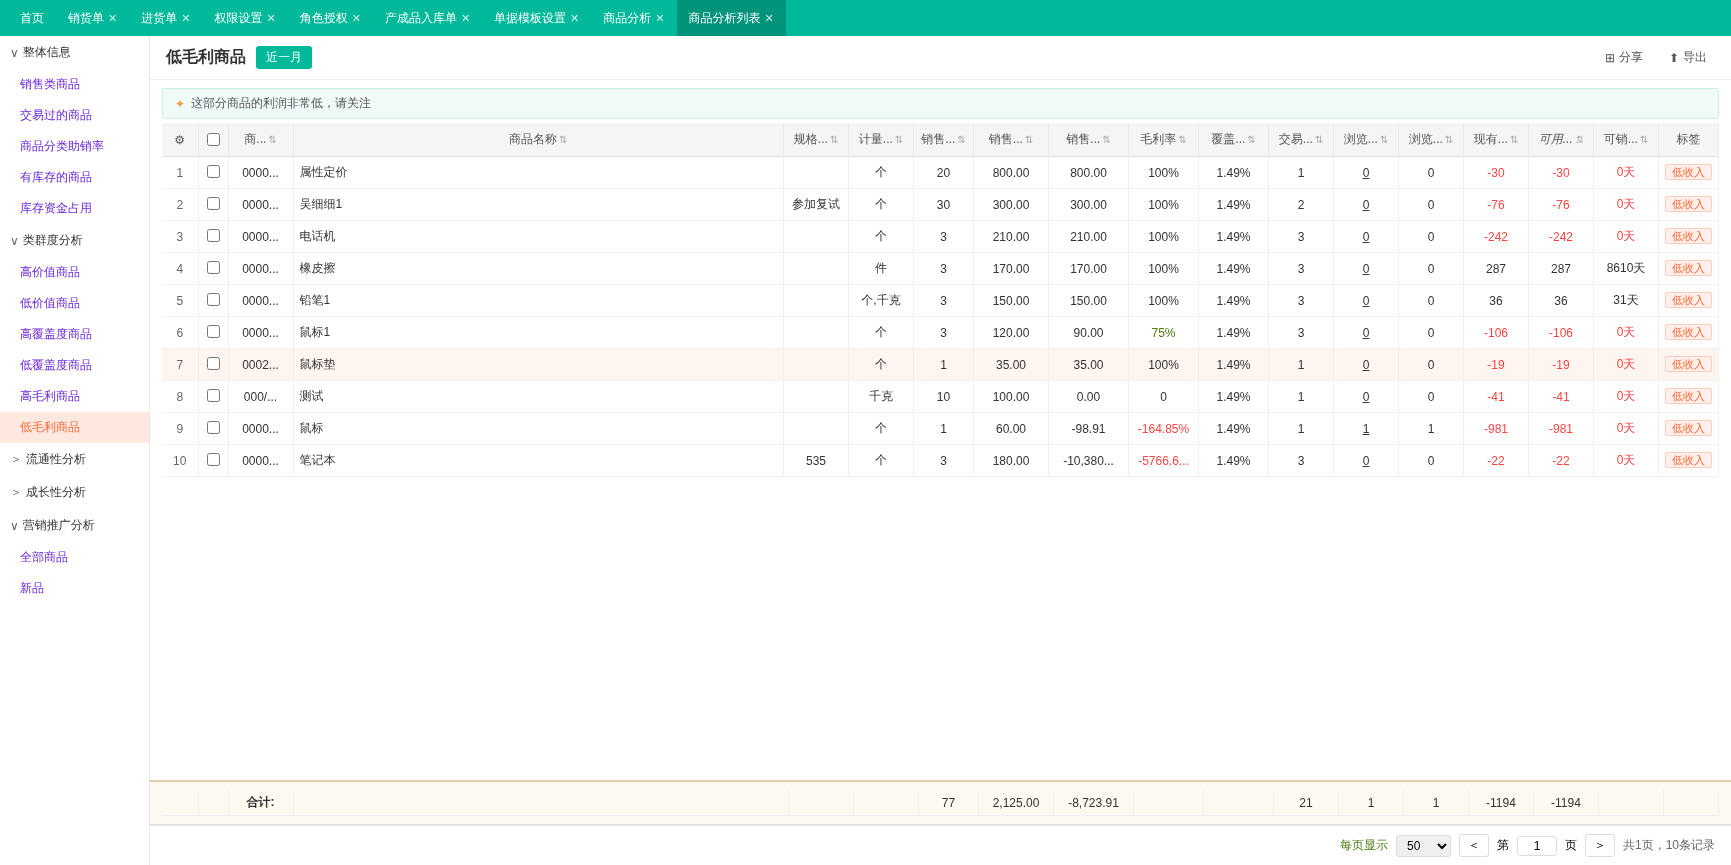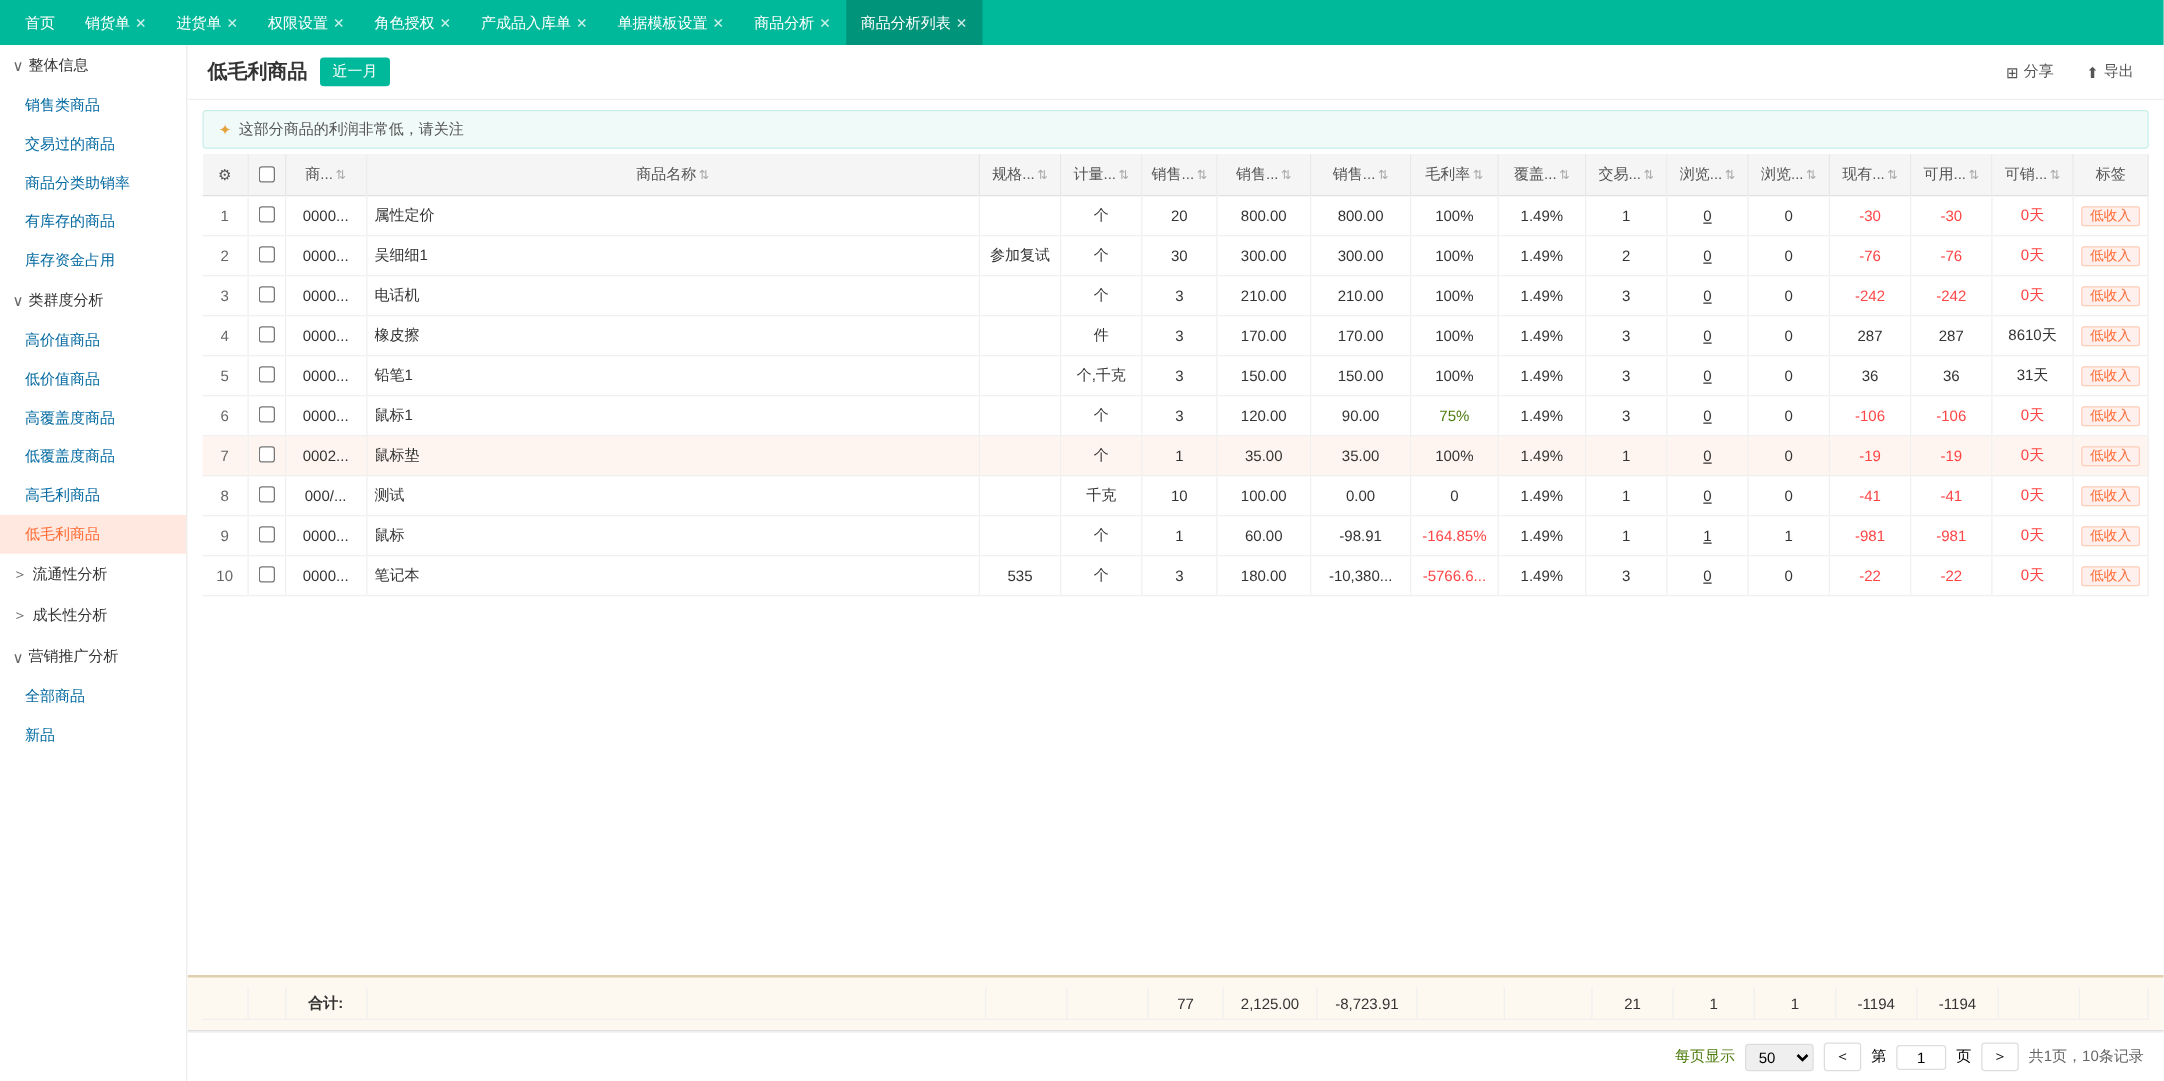--- a/index.html
+++ b/index.html
@@ -44,21 +44,21 @@
       display: flex;
       align-items: center;
       padding: 8px 10px;
       color: #333;
       font-size: 12px;
       cursor: pointer;
     }
     .sidebar-section-title .arrow { margin-right: 4px; color: #666; }
     .sidebar-item {
       padding: 7px 10px 7px 20px;
-      color: #0369a1;
+      color: #6d28d9;
       cursor: pointer;
       font-size: 12px;
     }
     .sidebar-item.active { background: #ffe8e0; color: #ff6b35; }
 
     
     .content-area {
       flex: 1;
       display: flex;
       flex-direction: column;
@@ -427,21 +427,21 @@
                   <span>浏览...</span>
                   <span class="sort-icon">⇅</span>
                 </div>
             </th>
             <th style="width:65px;">
               <div class="col-header">
                   <span>现有...</span>
                   <span class="sort-icon">⇅</span>
                 </div>
             </th>
-            <th style="width:65px;">
+            <th style="width:65px;font-style:italic;">
               <div class="col-header">
                   <span>可用...</span>
                   <span class="sort-icon">⇅</span>
                 </div>
             </th>
             <th style="width:65px;">
               <div class="col-header">
                   <span>可销...</span>
                   <span class="sort-icon">⇅</span>
                 </div>

